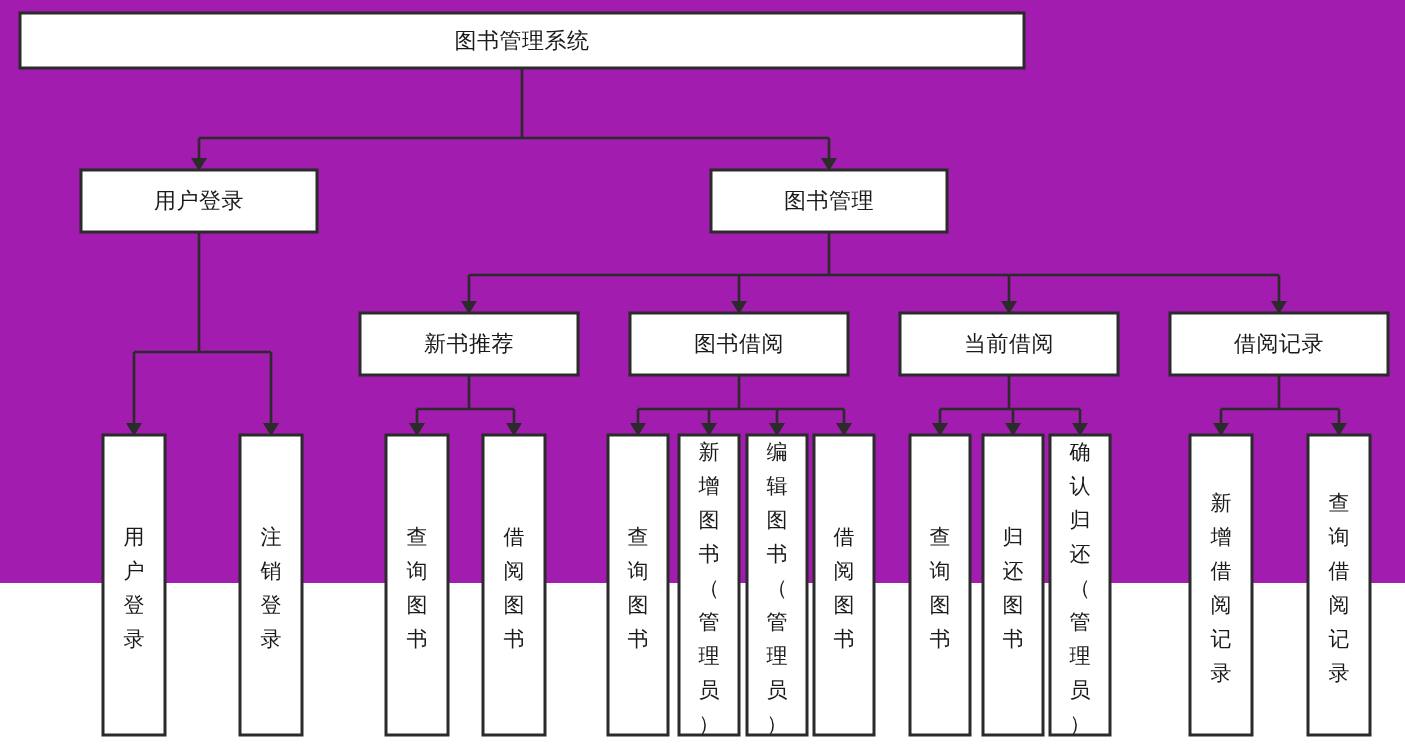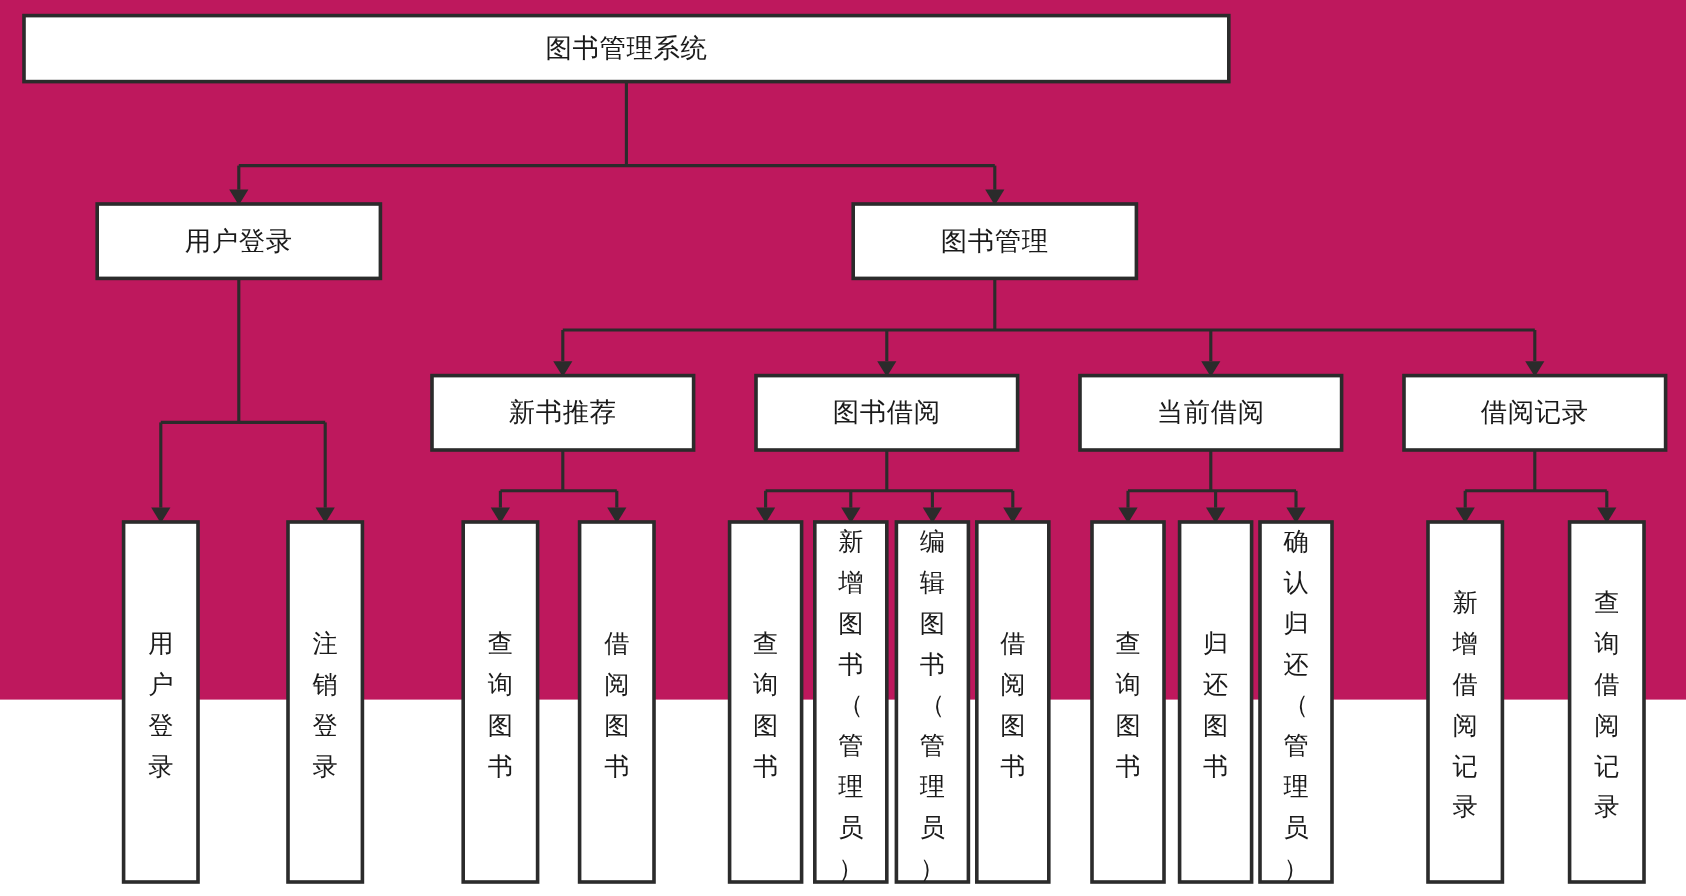--- a/index.html
+++ b/index.html
@@ -10,21 +10,21 @@
   body {
     width: 1405px;
     height: 747px;
     font-family: "DejaVu Sans", "Liberation Sans", sans-serif;
     overflow: hidden;
   }
   #stage {
     position: relative;
     width: 1405px;
     height: 583px;
-    background: #be185d;
+    background: #a21caf;
   }
   svg#diagram {
     position: absolute;
     left: 0;
     top: 0;
     width: 1405px;
     height: 747px;
     display: block;
   }
   .node-box {

